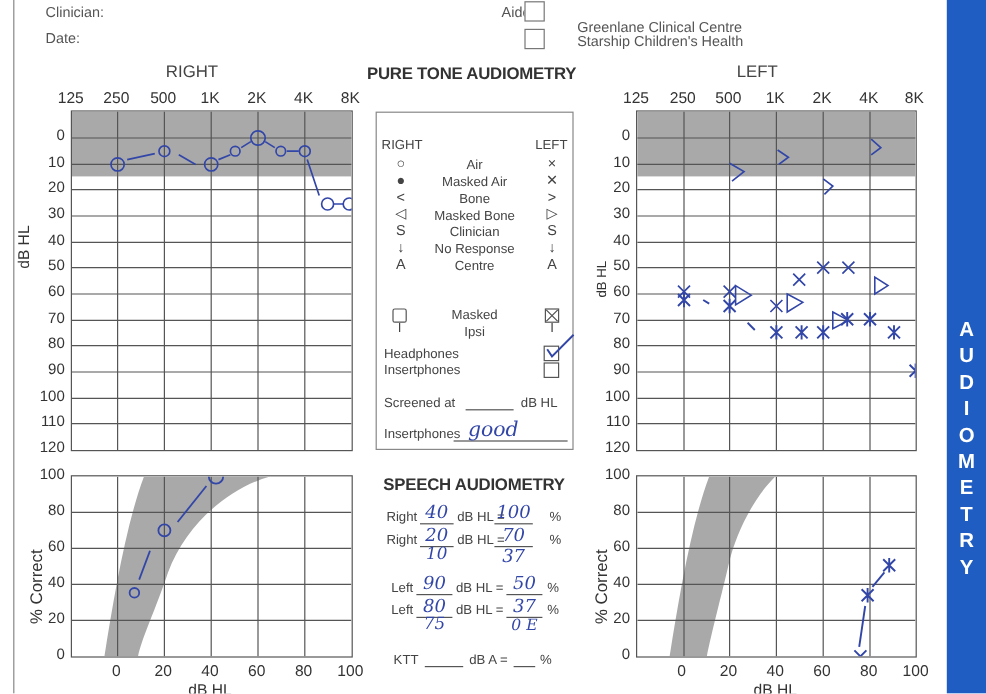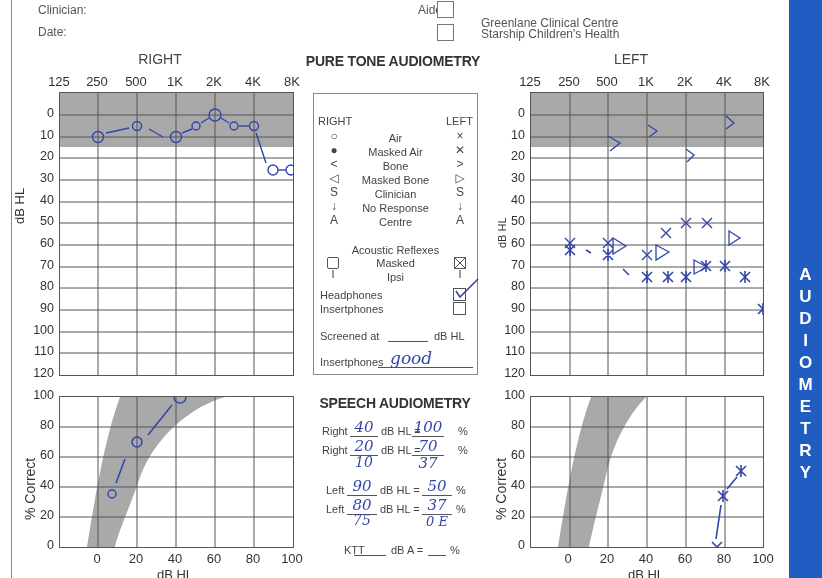--- a/index.html
+++ b/index.html
@@ -218,21 +218,20 @@
   <div class="abs sym" style="left:137px;top:91px;">S</div>
 
   <div class="abs sym" style="left:11px;top:105px;">↓</div>
   <div class="abs lg" style="left:35px;top:108px;width:93px;">No Response</div>
   <div class="abs sym" style="left:137px;top:105px;">↓</div>
 
   <div class="abs sym" style="left:11px;top:119px;">A</div>
   <div class="abs lg" style="left:35px;top:122px;width:93px;">Centre</div>
   <div class="abs sym" style="left:137px;top:119px;">A</div>
 
-  <div class="abs lg" style="left:0;top:150px;width:163px;">Acoustic Reflexes</div>
   <div class="abs" style="left:13px;top:163px;width:10px;height:10px;border:1px solid #555;border-radius:2px;"></div>
   <div class="abs lg" style="left:13px;top:174px;width:12px;">I</div>
   <div class="abs lg" style="left:35px;top:163px;width:93px;">Masked</div>
   <div class="abs lg" style="left:35px;top:177px;width:93px;">Ipsi</div>
   <div class="abs" style="left:140px;top:163px;width:10px;height:10px;border:1px solid #555;">
     <svg width="10" height="10">
         <path d="M0,0 L10,10 M10,0 L0,10" stroke="#555" stroke-width="1"></path>
       </svg>
   </div>
   <div class="abs lg" style="left:140px;top:174px;width:12px;">I</div>
@@ -278,21 +277,21 @@
   <div class="abs speech" style="left:456px;top:484px;">%</div>
 
   <div class="abs speech" style="left:326px;top:503px;">Left</div>
   <div class="abs hand" style="left:347px;top:496px;width:30px;border-bottom:1px solid #555;font-size:15px;text-align:center;">80</div>
   <div class="abs hand" style="left:347px;top:512px;width:30px;font-size:14px;text-align:center;">75</div>
   <div class="abs speech" style="left:380px;top:503px;">dB HL =</div>
   <div class="abs hand" style="left:422px;top:496px;width:30px;border-bottom:1px solid #555;font-size:15px;text-align:center;">37</div>
   <div class="abs hand" style="left:422px;top:514px;width:30px;font-size:13px;text-align:center;">0 E</div>
   <div class="abs speech" style="left:456px;top:503px;">%</div>
 
-  <div class="abs speech" style="left:344px;top:544px;">KTT</div>
+  <div class="abs speech" style="left:328px;top:544px;">KTT</div>
   <div class="abs" style="left:354px;top:555px;width:32px;border-bottom:1px solid #555;"></div>
   <div class="abs speech" style="left:391px;top:544px;">dB A =</div>
   <div class="abs" style="left:428px;top:555px;width:18px;border-bottom:1px solid #555;"></div>
   <div class="abs speech" style="left:450px;top:544px;">%</div>
 </div>
 
 <div>
   <div class="abs ytick" style="left:20px;top:388px;">100</div>
   <div class="abs ytick" style="left:20px;top:418px;">80</div>
   <div class="abs ytick" style="left:20px;top:448px;">60</div>

